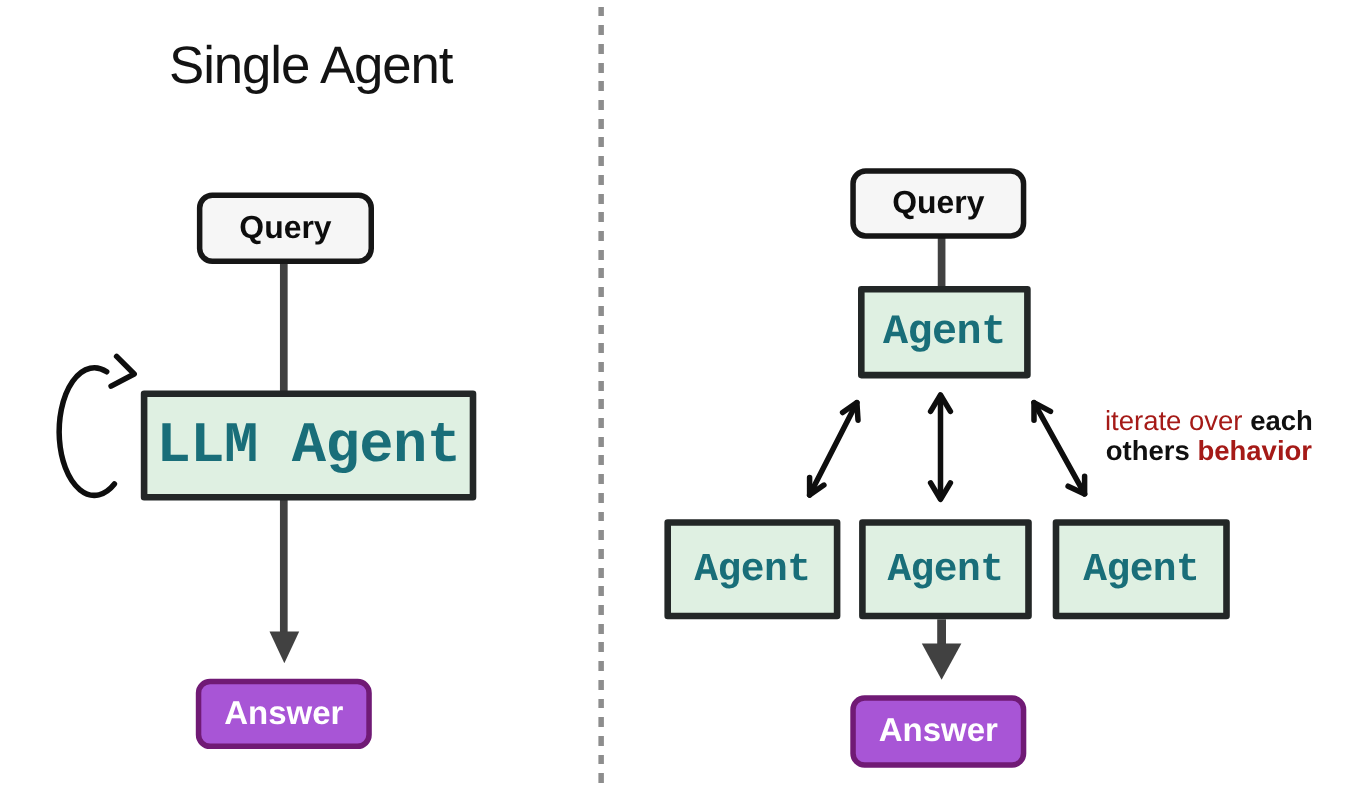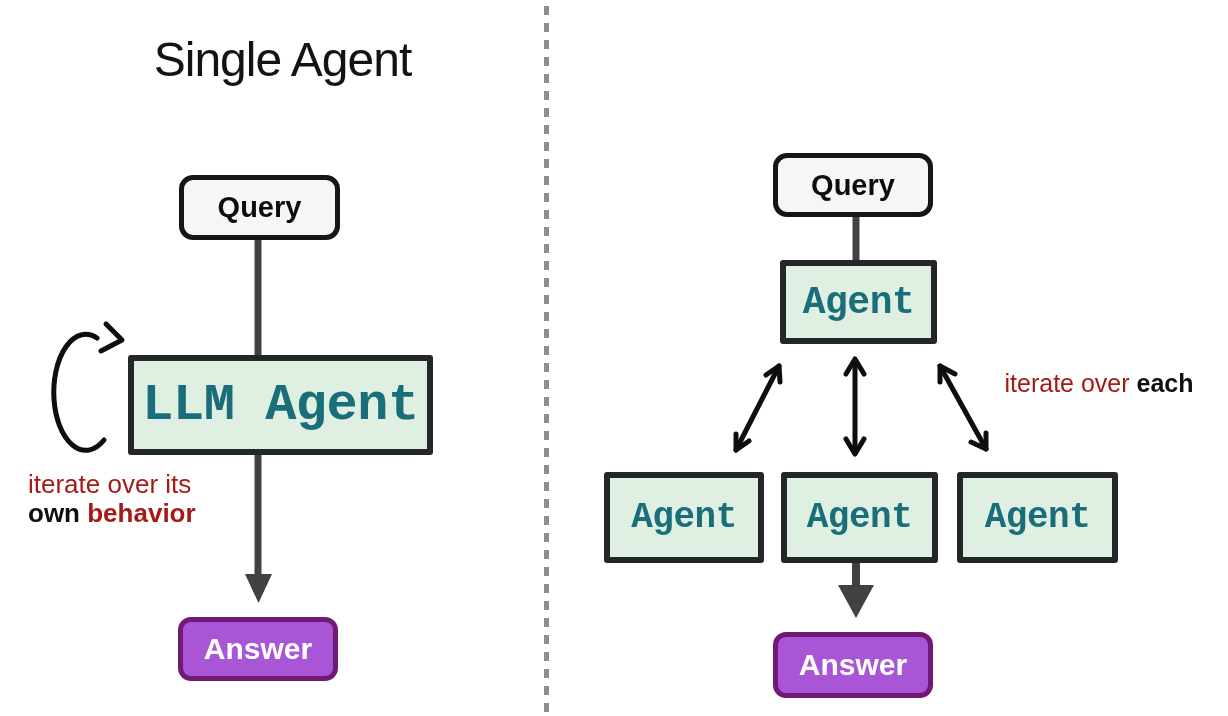--- a/index.html
+++ b/index.html
@@ -143,34 +143,31 @@
   </svg>
 
   <div class="divider"></div>
 
   <div class="title title-left">Single Agent</div>
 
   <div class="node query-node q-left">Query</div>
 
   <div class="node agent-node llm-box">LLM Agent</div>
 
-  <div class="note note-left">
-    <div><span>iterate over its</span></div>
-    <div><span class="blk">own</span> <span class="redbold">behavior</span></div>
-  </div>
 
   <div class="node answer-node a-left">Answer</div>
 
 
   <div class="node query-node q-right">Query</div>
 
   <div class="node agent-node coord">Agent</div>
 
   <div class="note note-right">
     <div><span>iterate over</span> <span class="blk">each</span></div>
+    <div><span class="blk">others</span> <span class="redbold">behavior</span></div>
   </div>
 
   <div class="node agent-node worker-0">Agent</div>
   <div class="node agent-node worker-1">Agent</div>
   <div class="node agent-node worker-2">Agent</div>
 
   <div class="node answer-node a-right">Answer</div>
 
 </div>
 

